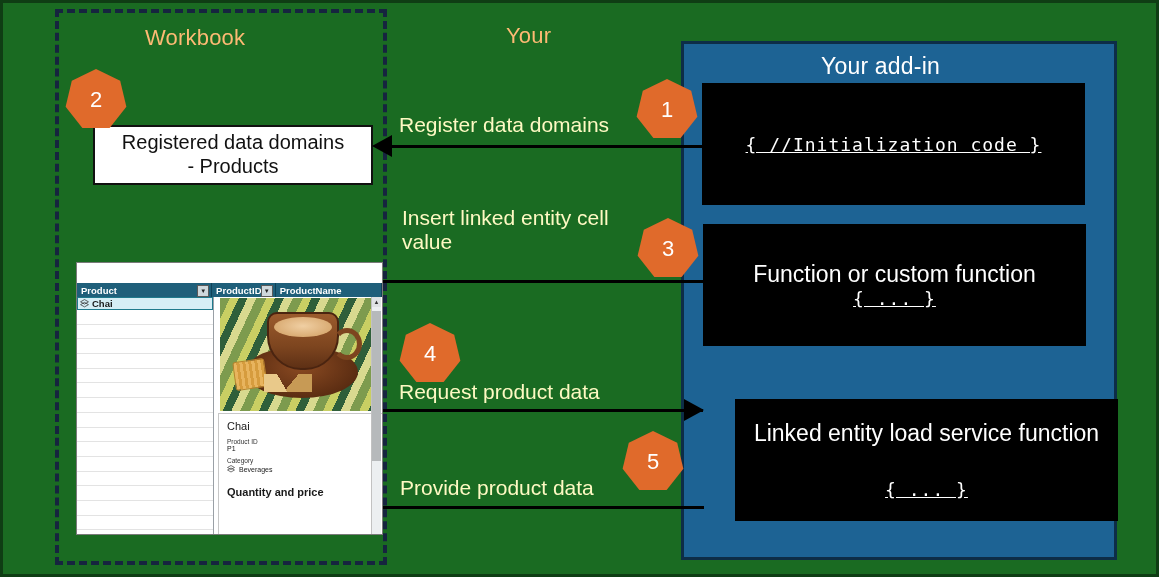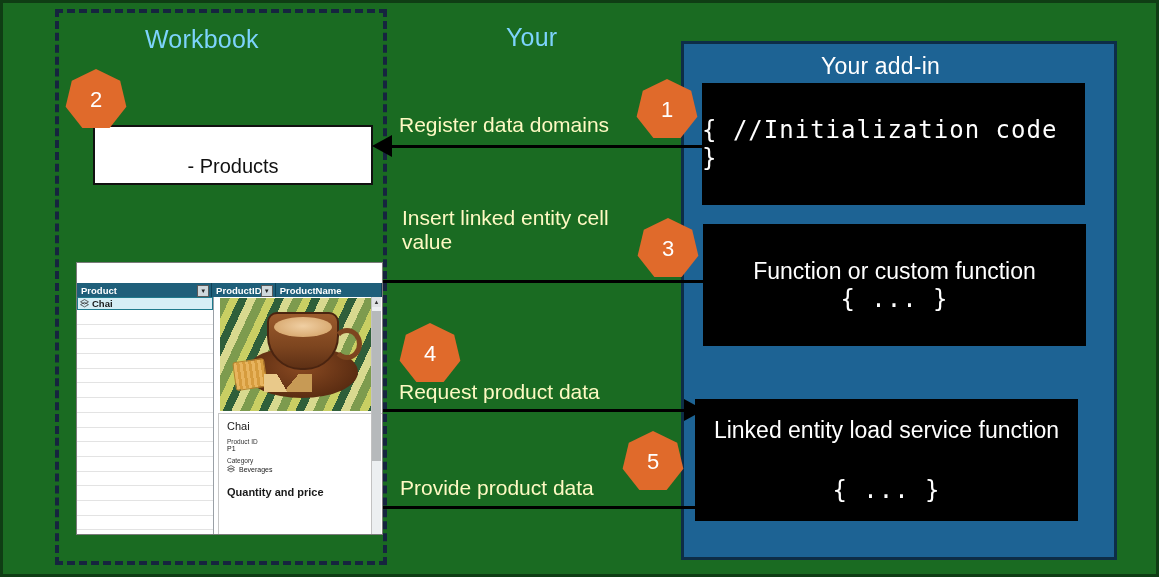--- a/index.html
+++ b/index.html
@@ -14,21 +14,21 @@
     overflow:hidden;
   }
 
   
   .workbook-box{
     position:absolute;left:52px;top:6px;width:332px;height:556px;
     border:4px dashed #16243f;
     box-sizing:border-box;
   }
   .region-title{
-    position:absolute;color:#7dd3fc;font-size:25px;letter-spacing:.2px;
+    position:absolute;color:#fdba74;font-size:22px;letter-spacing:.2px;
     white-space:nowrap;
   }
   #workbook-title{left:142px;top:22px;}
   #excel-title{left:503px;top:20px;}
   #addin-title{left:818px;top:50px;font-size:23px;color:#ffffff;}
 
   
   .white-box{
     position:absolute;left:90px;top:122px;width:280px;height:60px;
     background:#ffffff;border:2px solid #111111;
@@ -43,22 +43,22 @@
     background:#1d6394;border:3px solid #0d2d47;box-sizing:border-box;
   }
   .code-box{
     position:absolute;background:#000000;
     display:flex;flex-direction:column;
     align-items:center;justify-content:center;
     color:#ffffff;box-sizing:border-box;
   }
   #code-box-1{left:699px;top:80px;width:383px;height:122px;}
   #code-box-2{left:700px;top:221px;width:383px;height:122px;}
-  #code-box-3{left:692px;top:396px;width:383px;height:122px;gap:32px;}
-  .code-mono{font-family:"DejaVu Sans Mono","Liberation Mono",monospace;font-size:24px;letter-spacing:1px;}
+  #code-box-3{left:732px;top:396px;width:383px;height:122px;gap:32px;}
+  .code-mono{font-family:"DejaVu Sans Mono","Liberation Mono",monospace;font-size:18px;letter-spacing:1px;text-decoration:underline;}
   .code-sans{font-family:"Liberation Sans",sans-serif;font-size:23px;}
 
   
   .badge{
     position:absolute;width:62px;height:62px;
     background:#e06a2b;
     clip-path:polygon(50% 0%,89% 19%,99% 61%,72% 95%,28% 95%,1% 61%,11% 19%);
     display:flex;align-items:center;justify-content:center;
     color:#ffffff;font-size:22px;
   }
@@ -195,21 +195,21 @@
 <body>
 
 <div id="stage">
 
   <div class="workbook-box"></div>
   <div class="region-title" id="workbook-title">Workbook</div>
   <div class="region-title" id="excel-title">Your</div>
 
   <div class="white-box">
     <div>
-      <br>
+      <span>Registered data domains</span><br>
       <span>- Products</span>
     </div>
   </div>
 
   <div class="addin-panel"></div>
   <div class="region-title" id="addin-title">Your add-in</div>
 
   <div class="code-box" id="code-box-1">
     <div class="code-mono">{ //Initialization code }</div>
   </div>

